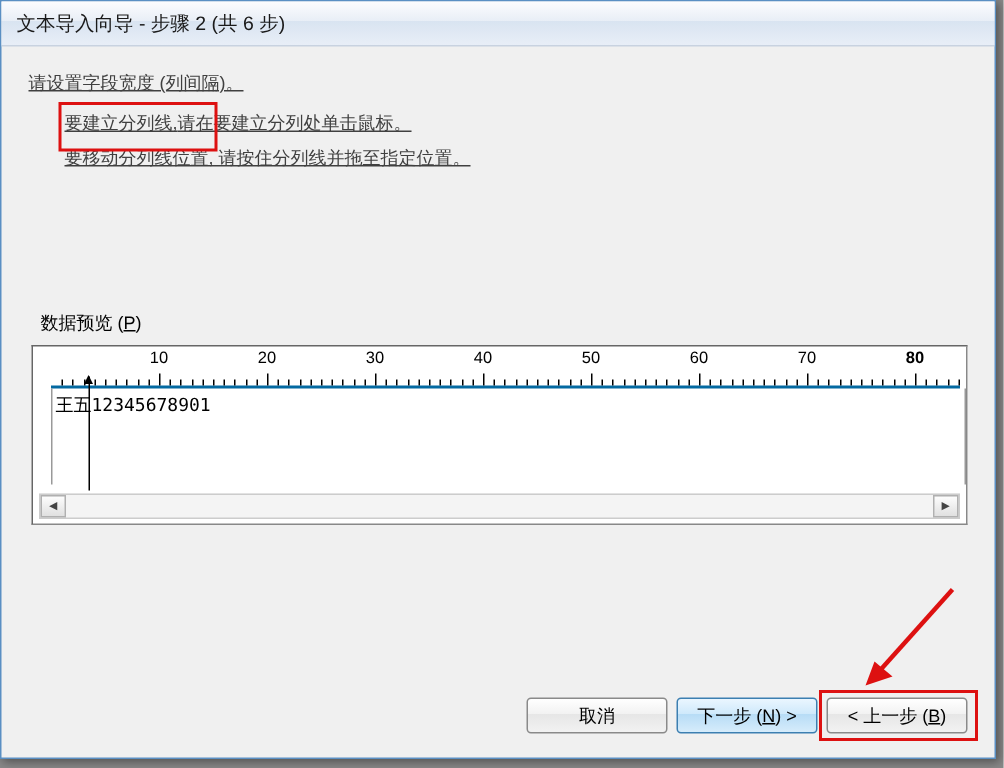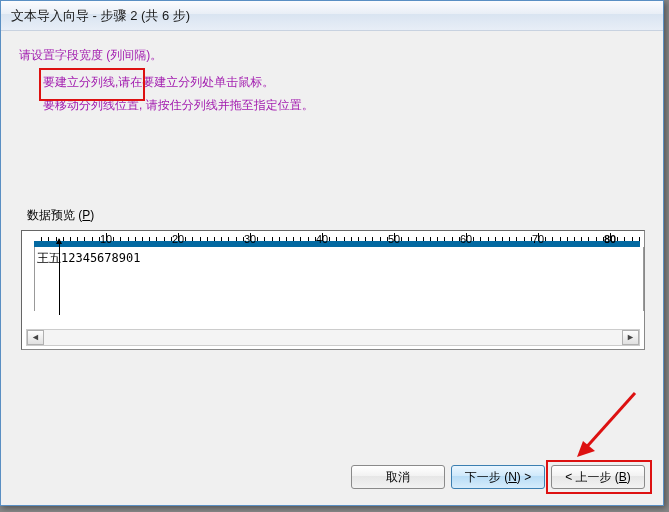--- a/index.html
+++ b/index.html
@@ -31,21 +31,22 @@
     align-items: center;
     padding: 0 10px;
     color: #1a1a1a;
     font-size: 13px;
   }
   .content {
     padding: 14px 18px 10px 18px;
   }
   .instructions {
     line-height: 1.7;
-    color: #a21caf;
+    color: #404040;
+    text-decoration: underline;
   }
   .sub-instructions {
     margin-top: 6px;
     margin-left: 24px;
     position: relative;
     line-height: 1.9;
   }
   .red-box {
     position: absolute;
     border: 2px solid #d11;
@@ -68,22 +69,22 @@
     border-top-color: #666;
     border-left-color: #666;
     background: #fff;
     height: 120px;
     margin-left: 2px;
     margin-right: 0;
     position: relative;
     overflow: hidden;
   }
   .ruler {
-    height: 16px;
-    border-bottom: 6px solid #0369a1;
+    height: 28px;
+    border-bottom: 2px solid #0369a1;
     position: relative;
     margin-left: 12px;
     margin-right: 4px;
   }
   .ruler .num {
     position: absolute;
     top: 2px;
     font-size: 11px;
     transform: translateX(-50%);
   }

